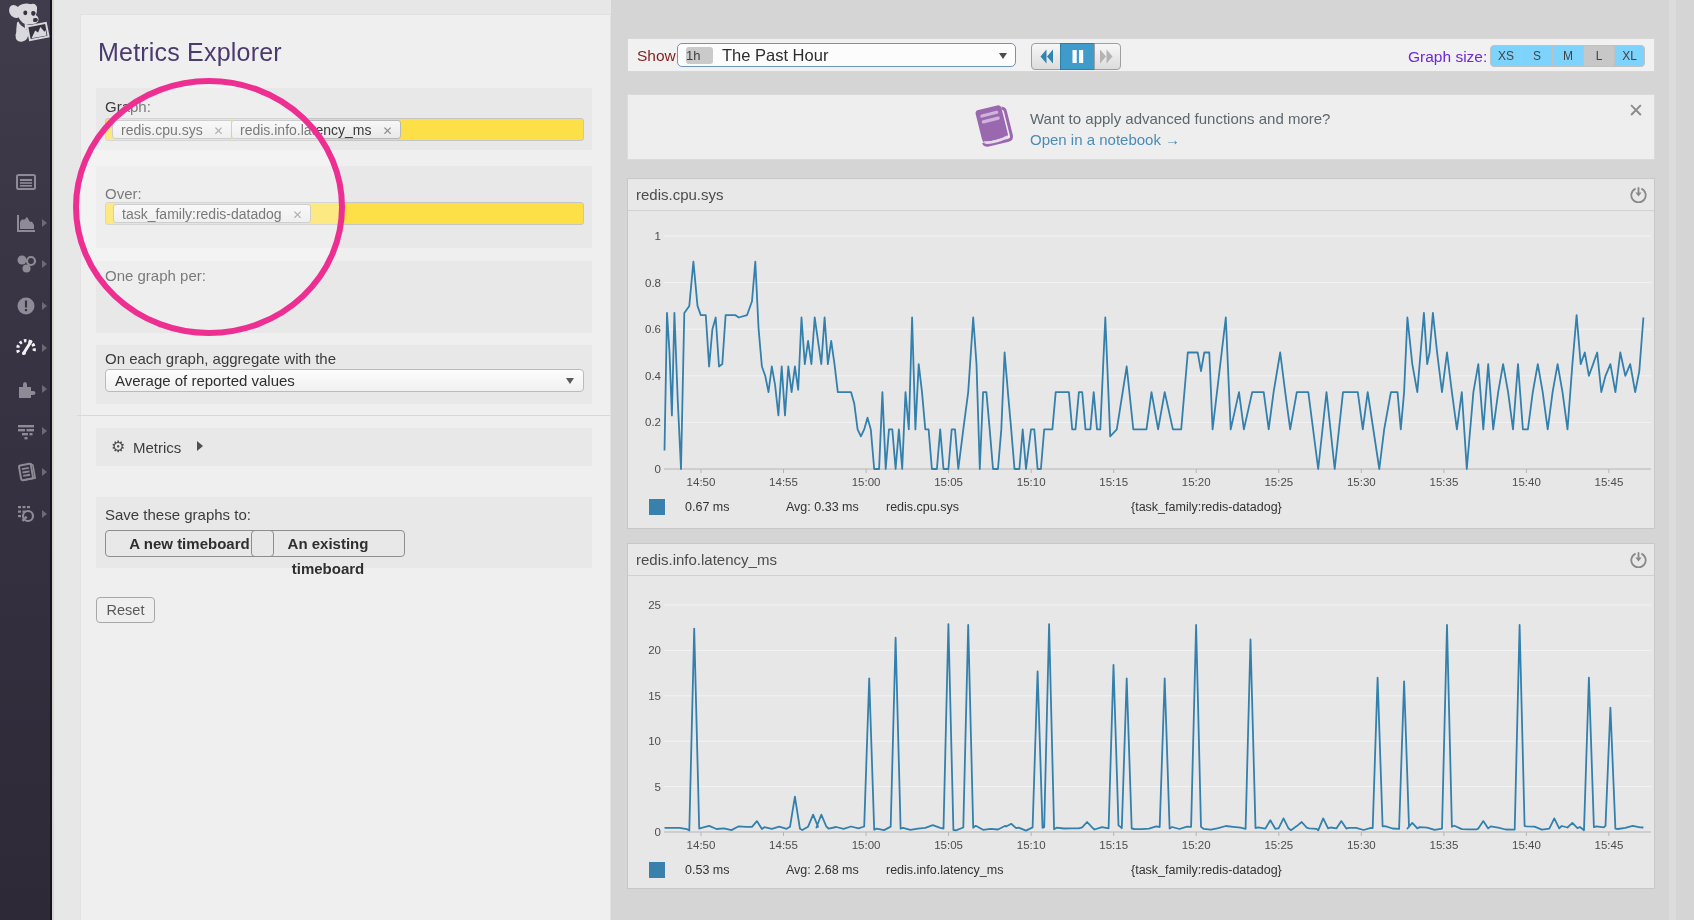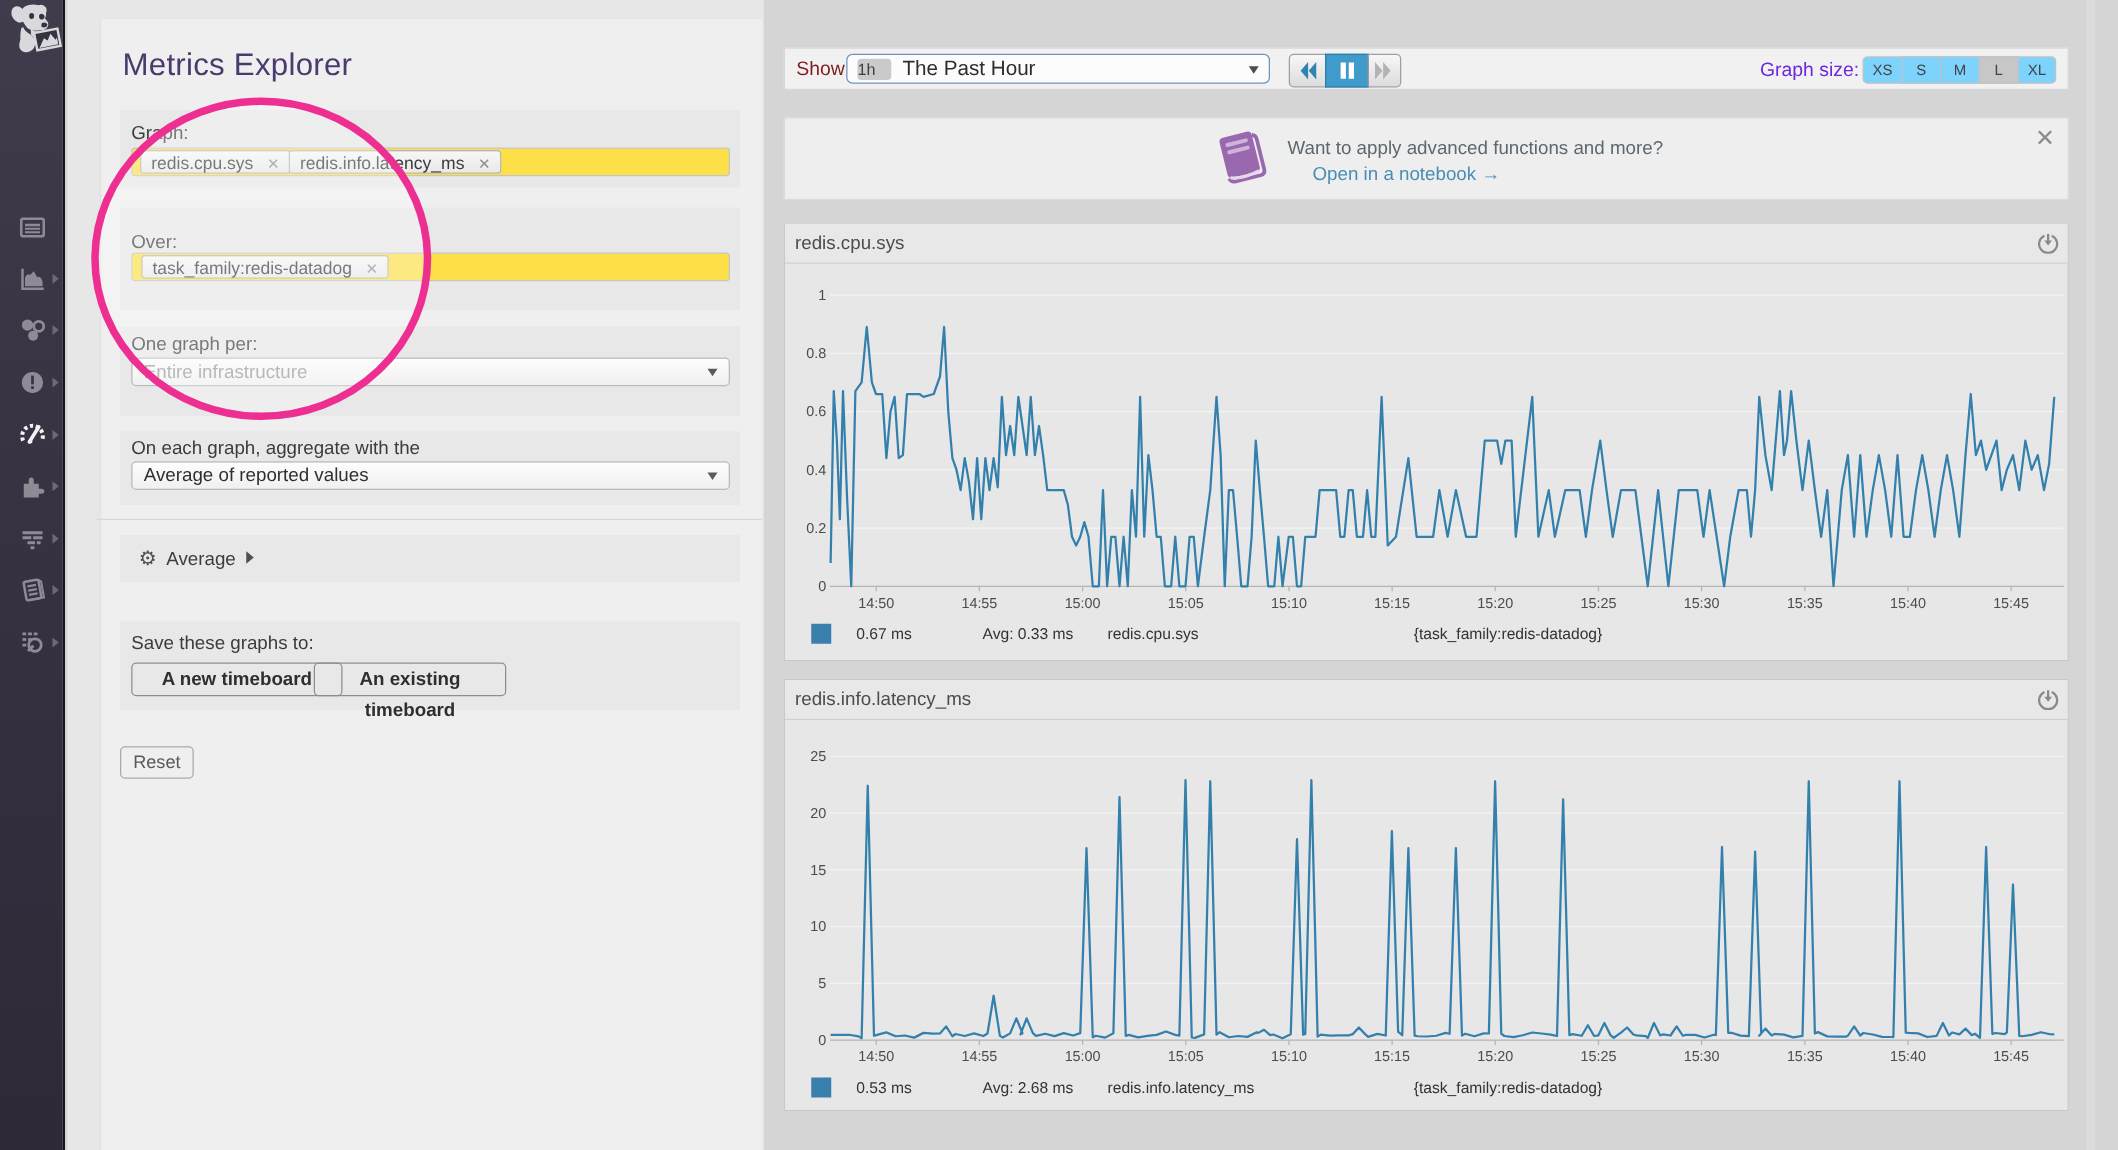--- a/index.html
+++ b/index.html
@@ -48,21 +48,21 @@
 #selarr { left:999px; top:53px; width:0; height:0; border-top:6px solid #4c4c4c;
   border-left:4px solid transparent; border-right:4px solid transparent; }
 .pbtn { position:absolute; top:43px; height:27px; border:1px solid #9f9ea0; overflow:hidden; }
 #gsize { left:1408px; top:48px; font-size:15.5px; color:#6d28d9; }
 .gbtn { position:absolute; top:45px; height:22px; border:1px solid #c2c1c2; background:#7dd3fc;
   font-size:12px; color:#434343; text-align:center; line-height:20px; }
 
 
 #banner { left:627px; top:94px; width:1028px; height:66px; background:#efeeef; border:1px solid #dcdbdc; }
 #bline1 { left:1030px; top:110px; font-size:15px; color:#5c686e; }
-#bline2 { left:1030px; top:131px; font-size:15px; color:#4a8cb5;margin-left:20px; }
+#bline2 { left:1030px; top:131px; font-size:15px; color:#4a8cb5; }
 #bclose { left:1628px; top:99px; font-size:19px; color:#8b8b8b; font-weight:normal; }
 
 
 .ccard { position:absolute; left:627px; width:1028px; background:#e8e7e8; border:1px solid #c9c8c9; }
 .chead { position:absolute; left:0; top:0; width:100%; height:32px; background:#e9e8e9;
   border-bottom:1px solid #d2d1d2; }
 .ctitle { position:absolute; left:8px; top:7px; font-size:15px; color:#4c4c4c; }
 </style>
 </head>
 <body>
@@ -79,30 +79,29 @@
   </div>
 </div>
 <div class="sect" style="top:166px;height:82px;">
   <div class="flabel" style="top:19px;">Over:</div>
   <div class="finput" style="top:36px;">
     <div class="tag" style="left:7px;">task_family:redis-datadog <span class="x">✕</span></div>
   </div>
 </div>
 <div class="sect" style="top:261px;height:72px;">
   <div class="flabel" style="top:6px;">One graph per:</div>
-  <div class="fselect" style="top:25px;color:#9a999a;">Entire infrastructure<span class="arr"></span></div>
 </div>
 <div class="sect" style="top:345px;height:59px;">
   <div class="flabel" style="top:5px;">On each graph, aggregate with the</div>
   <div class="fselect" style="top:24px;color:#2f2f2f;">Average of reported values<span class="arr"></span></div>
 </div>
 <div id="divider" class="abs"></div>
 <div class="sect" style="top:428px;height:38px;">
   <span style="position:absolute;left:15px;top:9px;font-size:16px;color:#4f4f4f;">⚙</span>
-  <span style="position:absolute;left:37px;top:11px;font-size:15px;color:#3d3d3d;">Average</span>
+  <span style="position:absolute;left:37px;top:11px;font-size:15px;color:#3d3d3d;">Metrics</span>
   <span style="position:absolute;left:101px;top:13px;width:0;height:0;border-left:6px solid #4f4f4f;border-top:5px solid transparent;border-bottom:5px solid transparent;"></span>
 </div>
 <div class="sect" style="top:497px;height:71px;">
   <div class="flabel" style="top:9px;">Save these graphs to:</div>
   <div class="btn" style="left:9px;top:33px;width:169px;height:27px;line-height:25px;">A new timeboard</div>
   <div class="btn" style="left:155px;top:33px;width:154px;height:27px;line-height:25px;">An existing timeboard</div>
 </div>
 <div id="reset" class="abs">Reset</div>
 
 <svg class="abs" style="left:0;top:0;z-index:20;pointer-events:none;" width="400" height="400" viewBox="0 0 400 400">

